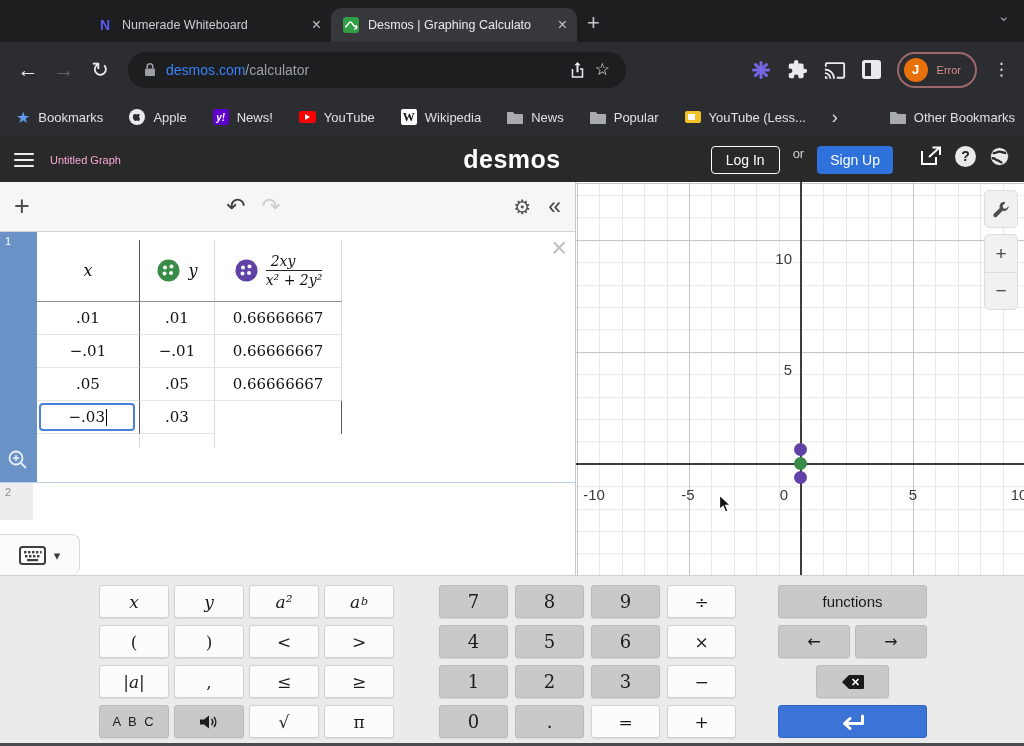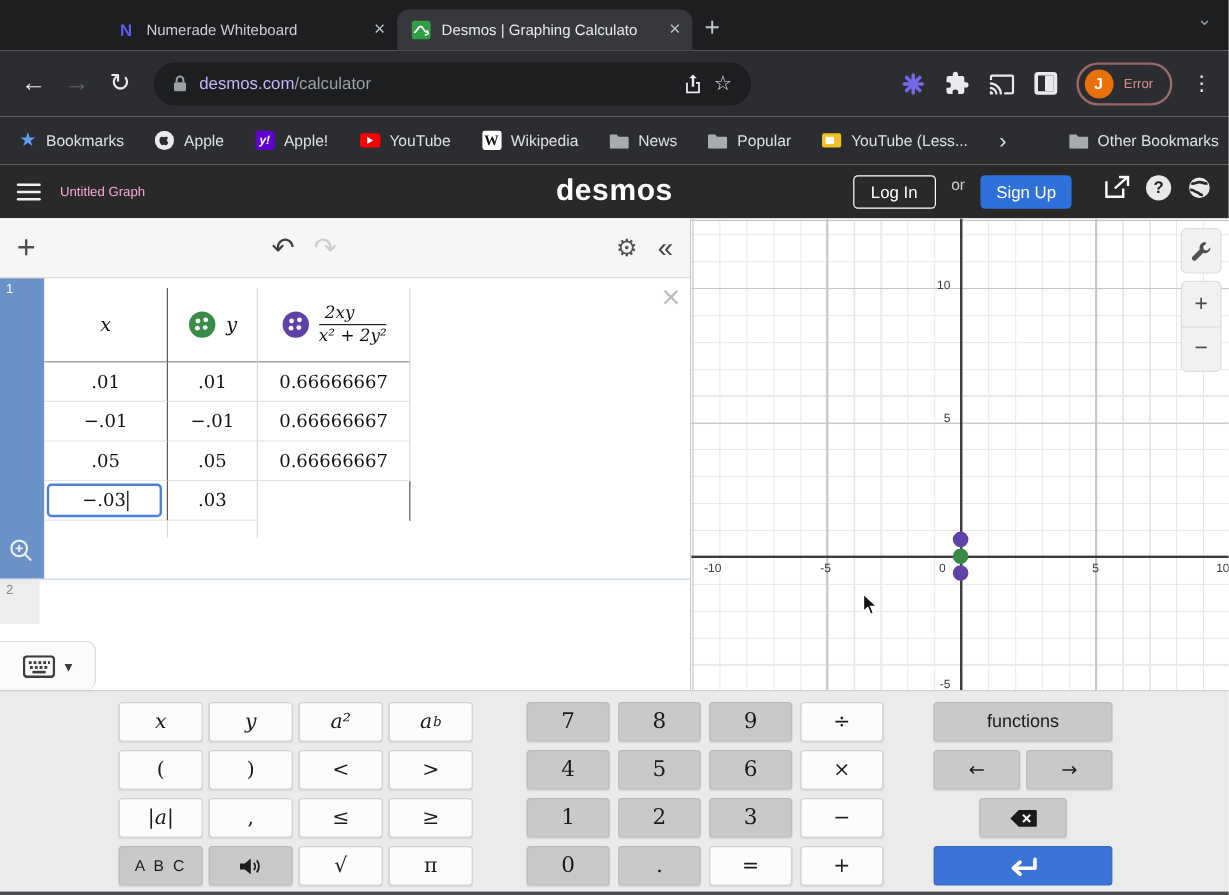--- a/index.html
+++ b/index.html
@@ -15,21 +15,21 @@
   .tab .tab-close { color:#c2c5c8; font-size:16px; line-height:1; }
   .fav-n { width:16px; height:16px; font-weight:bold; font-size:14px; color:#5b5cf0; display:flex; align-items:center; justify-content:center; }
   .fav-desmos { width:16px; height:16px; }
   .newtab-btn { color:#c2c5c8; font-size:22px; margin:0 0 8px 10px; line-height:1; }
   .win-chevron { position:absolute; right:14px; top:7px; color:#9aa0a6; font-size:15px; }
 
   .toolbar { height:55px; background:#2c2d30; display:flex; align-items:center; padding:0 10px; }
   .nav-btn { width:36px; height:36px; display:flex; align-items:center; justify-content:center; color:#e8eaed; font-size:21px; }
   .nav-btn.disabled { color:#5f6266; }
   .omnibox { width:498px; height:36px; background:#1d1e20; border-radius:18px; display:flex; align-items:center; padding:0 16px; gap:10px; margin-left:10px; }
-  .omni-host { font-size:14px; color:#c4b5fd; }
+  .omni-host { font-size:14px; color:#3b82f6; }
   .omni-path { font-size:14px; color:#9aa0a6; }
   .omni-spacer { flex:1; }
   .omni-icon { color:#e8eaed; font-size:17px; display:flex; align-items:center; }
   .toolbar-right { margin-left:auto; display:flex; align-items:center; gap:16px; padding-right:4px; }
   .tb-icon { display:flex; align-items:center; justify-content:center; }
   .sidebar-sq { width:19px; height:19px; border:3px solid #e8eaed; border-radius:3px; background:linear-gradient(to right, transparent 45%, #e8eaed 45%); }
   .profile-pill { display:flex; align-items:center; gap:9px; border:2px solid #9c686c; border-radius:19px; padding:4px 14px 4px 5px; }
   .avatar { width:24px; height:24px; border-radius:50%; background:#e8710a; color:#fff; font-size:13px; font-weight:bold; display:flex; align-items:center; justify-content:center; }
   .profile-label { color:#d78f8d; font-size:11px; }
   .kebab { color:#e8eaed; font-size:17px; }
@@ -98,21 +98,21 @@
   
   .graph { flex:1; position:relative; background-color:#fff; overflow:hidden;
     background-image:
       repeating-linear-gradient(to right, #c6c6c6 0 1px, transparent 1px 112px),
       repeating-linear-gradient(to bottom, #c6c6c6 0 1px, transparent 1px 112px),
       repeating-linear-gradient(to right, #e8e8e8 0 1px, transparent 1px 22.4px),
       repeating-linear-gradient(to bottom, #e8e8e8 0 1px, transparent 1px 22.4px);
     background-position: 1px 0, 0 58px, 1px 0, 0 13.2px; }
   .axis-v { position:absolute; left:224px; top:0; width:2px; height:100%; background:#3c3c3c; }
   .axis-h { position:absolute; top:281px; left:0; width:100%; height:2px; background:#3c3c3c; }
-  .tick { position:absolute; font-size:10px; color:#3b3b3b; }
+  .tick { position:absolute; font-size:15px; color:#3b3b3b;margin-top:17px; }
   .pt { position:absolute; width:13px; height:13px; border-radius:50%; }
   .gtools { position:absolute; right:6px; top:8px; width:34px; }
   .gtool-wrench { width:34px; height:38px; background:#f1f1f1; border:1px solid #ddd; border-radius:5px; display:flex; align-items:center; justify-content:center; }
   .zoomgroup { margin-top:6px; border:1px solid #ddd; border-radius:5px; overflow:hidden; background:#f1f1f1; }
   .zbtn { width:100%; height:37px; display:flex; align-items:center; justify-content:center; font-size:19px; color:#4a4a4a; }
   .zbtn + .zbtn { border-top:1px solid #ddd; }
   .mouse-cursor { position:absolute; left:142px; top:312px; }
 
   
   .keypad { height:171px; background:#ebebeb; border-top:1px solid #cfcfcf; position:relative; }
@@ -223,21 +223,21 @@
     <span class="ic16">
       <svg width="16" height="16" viewBox="0 0 16 16">
           <circle cx="8" cy="8" r="8" fill="#e8eaed"></circle>
           <path d="M10.7 8.4c0-1.5 1.2-2.2 1.3-2.3-.7-1-1.8-1.2-2.2-1.2-.9-.1-1.8.6-2.2.6-.5 0-1.2-.6-2-.6-1 0-1.9.6-2.4 1.5-1 1.8-.3 4.5.8 6 .5.7 1.1 1.5 1.8 1.5.7 0 1-.5 1.9-.5s1.1.5 1.9.5 1.3-.7 1.8-1.4c.6-.8.8-1.6.8-1.7 0 0-1.5-.6-1.5-2.4z" fill="#2c2d30" transform="scale(.78) translate(2.2 1.5)"></path>
         </svg>
     </span>
     <span>Apple</span>
   </div>
   <div class="bm">
     <span class="yahoo-ic">y!</span>
-    <span>Apple!</span>
+    <span>News!</span>
   </div>
   <div class="bm">
     <span class="yt-ic"></span>
     <span>YouTube</span>
   </div>
   <div class="bm">
     <span class="wiki-ic">W</span>
     <span>Wikipedia</span>
   </div>
   <div class="bm">

